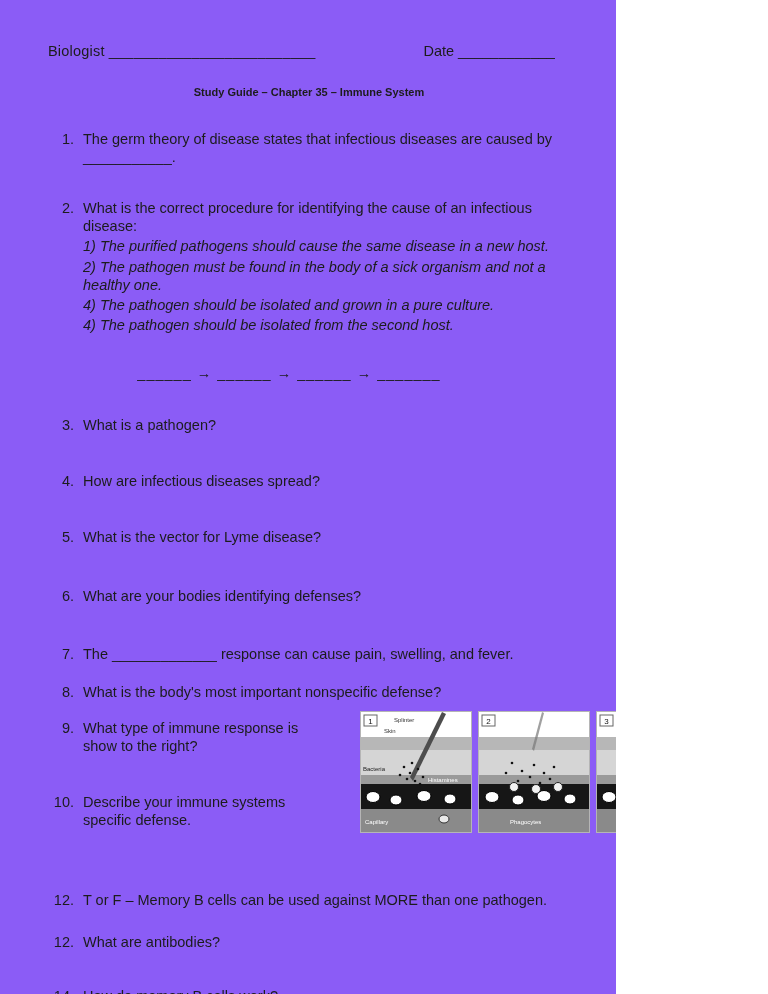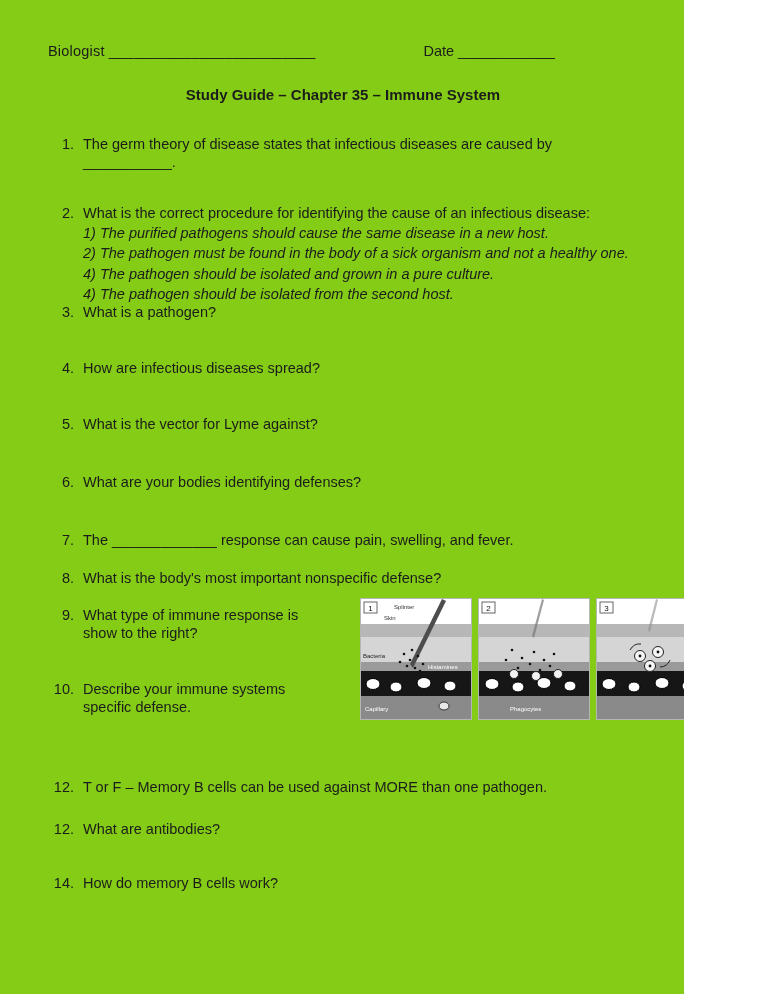--- a/index.html
+++ b/index.html
@@ -1,31 +1,31 @@
 <!DOCTYPE html>
 <html><head>
 <meta charset="utf-8">
 <style>
   html,body { margin:0; padding:0; background:#ffffff; }
   .page {
     position:relative;
-    width:684px; height:994px;
+    width:616px; height:994px;
     box-sizing:border-box;
     padding:42px 46px 36px 48px;
-    background:#84cc16;
+    background:#8b5cf6;
     font-family:"Liberation Sans", sans-serif;
     color:#1c1c1c;
     font-size:14.5px;
     line-height:1.25;
     overflow:hidden;
   }
   .header { display:flex; align-items:baseline; margin-bottom:26px; }
   .header .biol { letter-spacing:0.2px; }
   .header .date { margin-left:108px; }
-  .title { text-align:center; font-weight:bold; font-size:15px; margin-bottom:30px; }
+  .title { text-align:center; font-weight:bold; font-size:11px; margin-bottom:30px; }
   .q { display:flex; align-items:flex-start; }
   .qnum { width:26px; min-width:26px; text-align:right; margin-right:9px; }
   .qtext { flex:1; }
   .sub { margin-top:2px;font-style:italic; }
   .seq { text-align:center; margin:30px 40px 34px 0; letter-spacing:1px; }
   .mb20 { margin-bottom:20px; }
   .mb33 { margin-bottom:33px; }
   .mb36 { margin-bottom:36px;justify-content:center; }
   .mb38 { margin-bottom:38px; }
   .mb40 { margin-bottom:40px; }
@@ -58,34 +58,35 @@
     <span class="qnum">2.</span>
     <div class="qtext">
       <div>What is the correct procedure for identifying the cause of an infectious disease:</div>
       <div class="sub">1) The purified pathogens should cause the same disease in a new host.</div>
       <div class="sub">2) The pathogen must be found in the body of a sick organism and not a healthy one.</div>
       <div class="sub">4) The pathogen should be isolated and grown in a pure culture.</div>
       <div class="sub">4) The pathogen should be isolated from the second host.</div>
     </div>
   </div>
 
+  <div class="seq">______ → ______ → ______ → _______</div>
 
   <div class="q mb38">
     <span class="qnum">3.</span>
     <span class="qtext">What is a pathogen?</span>
   </div>
 
   <div class="q mb38">
     <span class="qnum">4.</span>
     <span class="qtext">How are infectious diseases spread?</span>
   </div>
 
   <div class="q mb40">
     <span class="qnum">5.</span>
-    <span class="qtext">What is the vector for Lyme against?</span>
+    <span class="qtext">What is the vector for Lyme disease?</span>
   </div>
 
   <div class="q mb40">
     <span class="qnum">6.</span>
     <span class="qtext">What are your bodies identifying defenses?</span>
   </div>
 
   <div class="q mb20">
     <span class="qnum">7.</span>
     <span class="qtext">The _____________ response can cause pain, swelling, and fever.</span>

